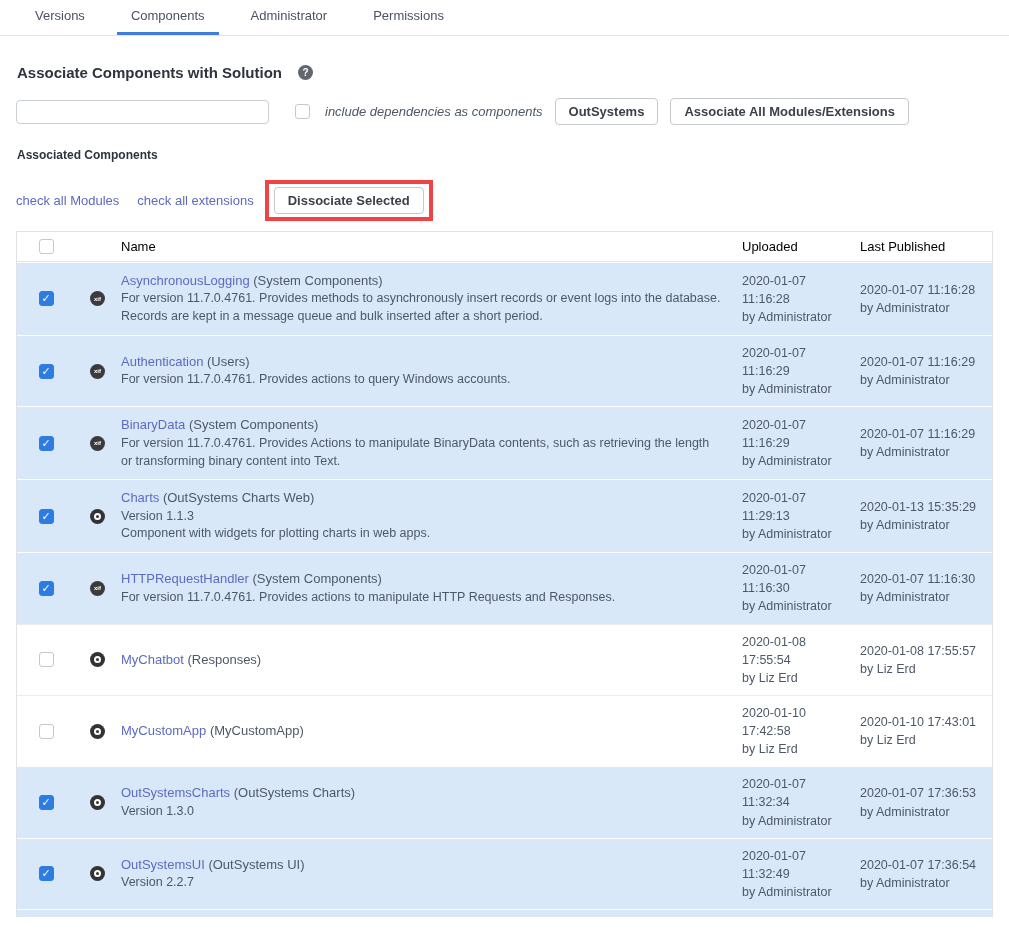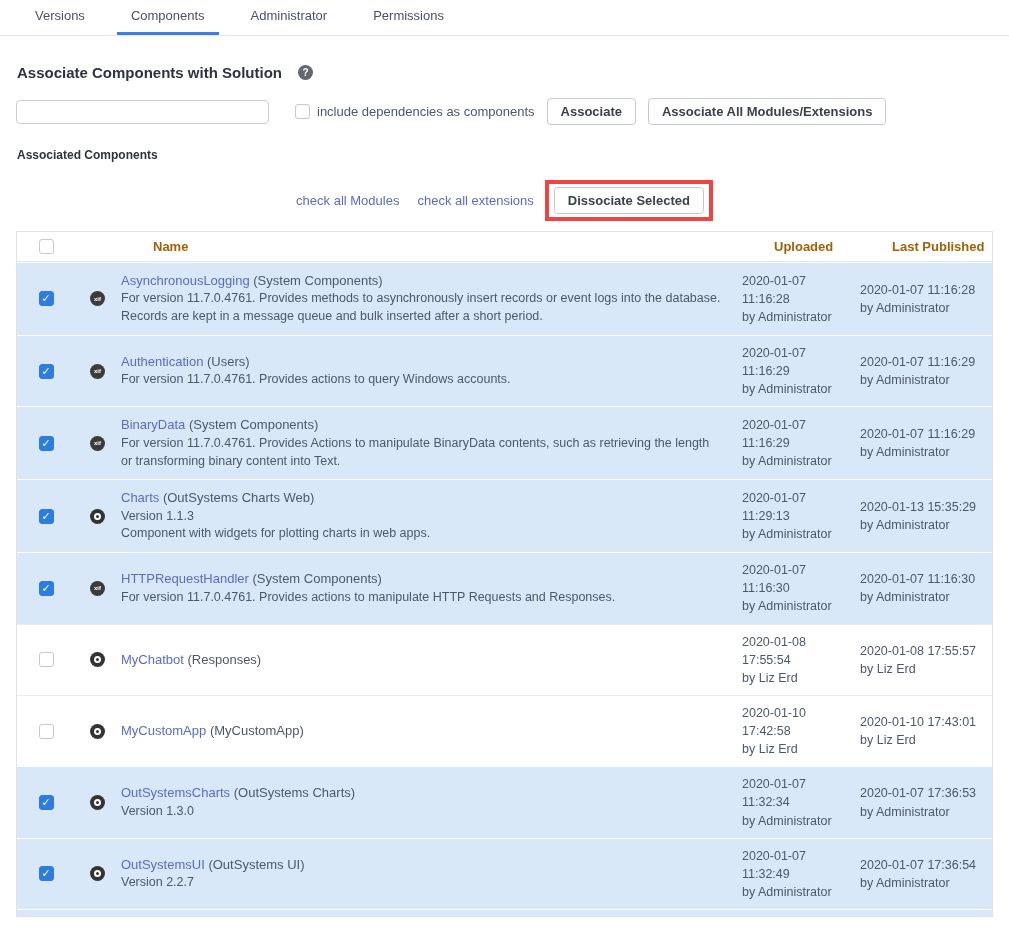--- a/index.html
+++ b/index.html
@@ -14,35 +14,35 @@
 
   .content { padding:0 16px; }
 
   .section-title { font-size:15px; font-weight:bold; color:#2e333d; margin:28px 0 0 1px; display:flex; align-items:center; gap:16px; }
   .help-badge { width:15px; height:15px; border-radius:50%; background:#63676e; color:#fff; font-size:10px; font-weight:bold; display:inline-flex; align-items:center; justify-content:center; }
 
   .assoc-row { display:flex; align-items:center; margin-top:17px; }
   .search-input { width:253px; height:24px; border:1px solid #c9cdd4; border-radius:4px; padding:2px 8px; font-size:13px; outline:none; }
   .cb-wrap { display:flex; align-items:center; margin-left:26px; }
   .checkbox { width:15px; height:15px; border:1px solid #c4c8cf; border-radius:3px; background:#fff; flex:0 0 auto; }
-  .cb-label { font-size:13px; color:#4d5866; margin-left:7px; }
+  .cb-label { font-size:13px; color:#4d5866; margin-left:15px;font-style:italic; }
   .btn { background:#fff; border:1px solid #c6c9ce; border-radius:4px; font-size:13px; font-weight:bold; color:#3b4049; padding:5px 13px; cursor:pointer; font-family:inherit; white-space:nowrap; }
   .assoc-row .btn { margin-left:12px; }
 
   .sub-title { font-size:12px; font-weight:bold; color:#2e333d; margin:23px 0 0 1px; }
 
-  .links-row { display:flex; align-items:center; margin-top:18px;justify-content:center; }
+  .links-row { display:flex; align-items:center; margin-top:18px; }
   .link { font-size:13px; color:#5b6bc0; text-decoration:none; cursor:pointer; }
   .link + .link { margin-left:18px; }
   .red-annotation { border:4px solid #ef4444; padding:3px 5px; margin-left:11px; display:inline-block; }
 
   
   .table { border:1px solid #e0e2e6; margin-top:10px; }
   .thead { display:grid; grid-template-columns:58px 46px 1fr 118px 132px; align-items:center; height:30px; background:#fff; border-bottom:1px solid #e4e5e8; }
-  .th { font-size:13px; font-weight:bold; color:#a16207;margin-left:32px; }
+  .th { font-size:13px; font-weight:normal; color:#000000; }
   .row { display:grid; grid-template-columns:58px 46px 1fr 118px 132px; background:#fff; border-top:1px solid #ececec; }
   .row.checked { background:#d9e8f9; border-top-color:#fdfdfe; }
   .cell-check { display:flex; justify-content:center; align-items:center; }
   .cell-icon { display:flex; justify-content:flex-start; align-items:center; padding-left:15px; }
   .cell-name { padding:9px 20px 9px 0; font-size:13px; line-height:1.42; align-self:center; }
   .cell-date { font-size:12.5px; color:#4d5866; line-height:1.45; align-self:center; padding:8px 6px 8px 0; }
   .name-link { color:#5b6bc0; text-decoration:none; cursor:pointer; }
   .name-scope { color:#4d5866; }
   .desc { color:#4d5866; font-size:12.5px; }
 
@@ -70,21 +70,21 @@
       <span>Associate Components with Solution</span>
       <span class="help-badge">?</span>
     </div>
 
     <div class="assoc-row">
       <input class="search-input" type="text" value="" style="">
       <span class="cb-wrap">
         <span class="checkbox"></span>
         <span class="cb-label">include dependencies as components</span>
       </span>
-      <button class="btn">Associate</button>
+      <button class="btn">OutSystems</button>
       <button class="btn">Associate All Modules/Extensions</button>
     </div>
 
     <div class="sub-title">Associated Components</div>
 
     <div class="links-row">
       <a class="link">check all Modules</a>
       <a class="link">check all extensions</a>
       <span class="red-annotation">
         <button class="btn">Dissociate Selected</button>

